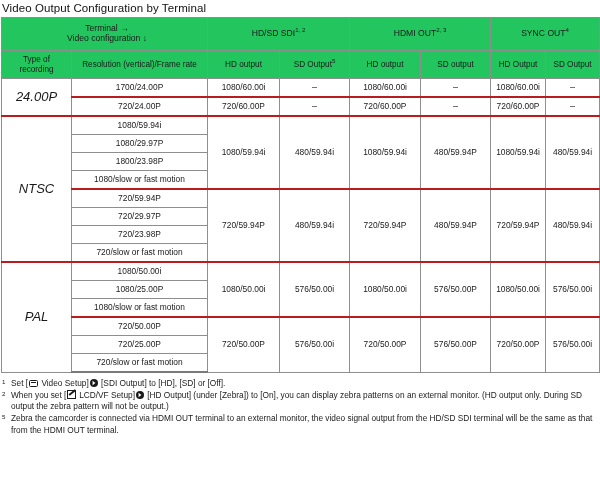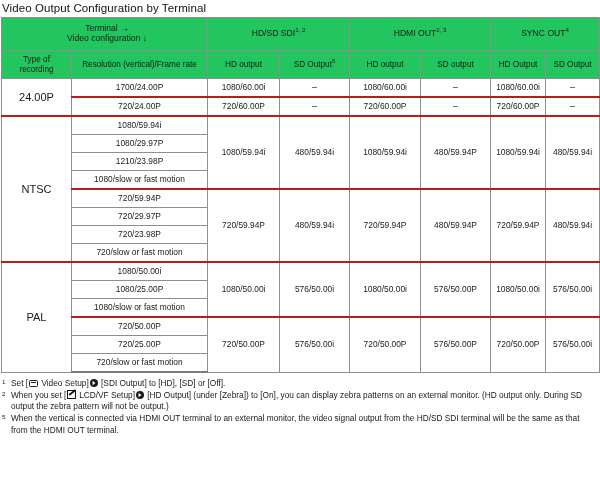--- a/index.html
+++ b/index.html
@@ -74,21 +74,22 @@
     vertical-align: super;
     line-height: 0;
   }
 
   
   .vo-table tbody td {
     height: 17px;
     background: #ffffff;
   }
   td.rowlabel {
-    font-size: 11px;
+    font-size: 13px;
+    font-style: italic;
   }
   td.res {
     font-size: 8.4px;
   }
   td.val {
     font-size: 8.4px;
   }
   td.dash {
     font-size: 9px;
   }
@@ -247,21 +248,21 @@
           <td class="val" rowspan="4">480/59.94i</td>
           <td class="val" rowspan="4">1080/59.94i</td>
           <td class="val" rowspan="4">480/59.94P</td>
           <td class="val" rowspan="4">1080/59.94i</td>
           <td class="val" rowspan="4">480/59.94i</td>
         </tr>
         <tr>
           <td class="res">1080/29.97P</td>
         </tr>
         <tr>
-          <td class="res">1210/23.98P</td>
+          <td class="res">1800/23.98P</td>
         </tr>
         <tr>
           <td class="res">1080/slow or fast motion</td>
         </tr>
         <tr class="group-start">
           <td class="res">720/59.94P</td>
           <td class="val" rowspan="4">720/59.94P</td>
           <td class="val" rowspan="4">480/59.94i</td>
           <td class="val" rowspan="4">720/59.94P</td>
           <td class="val" rowspan="4">480/59.94P</td>
@@ -321,17 +322,17 @@
       </div>
       <div class="fn">
         <div class="fn-num">2</div>
         <div class="fn-txt">When you set [<span class="glyph icon-lcd"></span> LCD/VF Setup]<span class="glyph icon-arrow"><svg width="8" height="8" viewBox="0 0 10 10">
               <circle cx="5" cy="5" r="5" fill="#1a1a1a"></circle>
               <path d="M3.2 2.3 L6.8 5 L3.2 7.7 Z" fill="#ffffff"></path>
             </svg></span> [HD Output] (under [Zebra]) to [On], you can display zebra patterns on an external monitor. (HD output only. During SD output the zebra pattern will not be output.)</div>
       </div>
       <div class="fn">
         <div class="fn-num">5</div>
-        <div class="fn-txt">When the vertical is connected via HDMI OUT terminal to an external monitor, the video signal output from the HD/SD SDI terminal will be the same as that from the HDMI OUT terminal.</div>
+        <div class="fn-txt">Zebra the camcorder is connected via HDMI OUT terminal to an external monitor, the video signal output from the HD/SD SDI terminal will be the same as that from the HDMI OUT terminal.</div>
       </div>
     </div>
 
 </div>
 
 </body></html>

